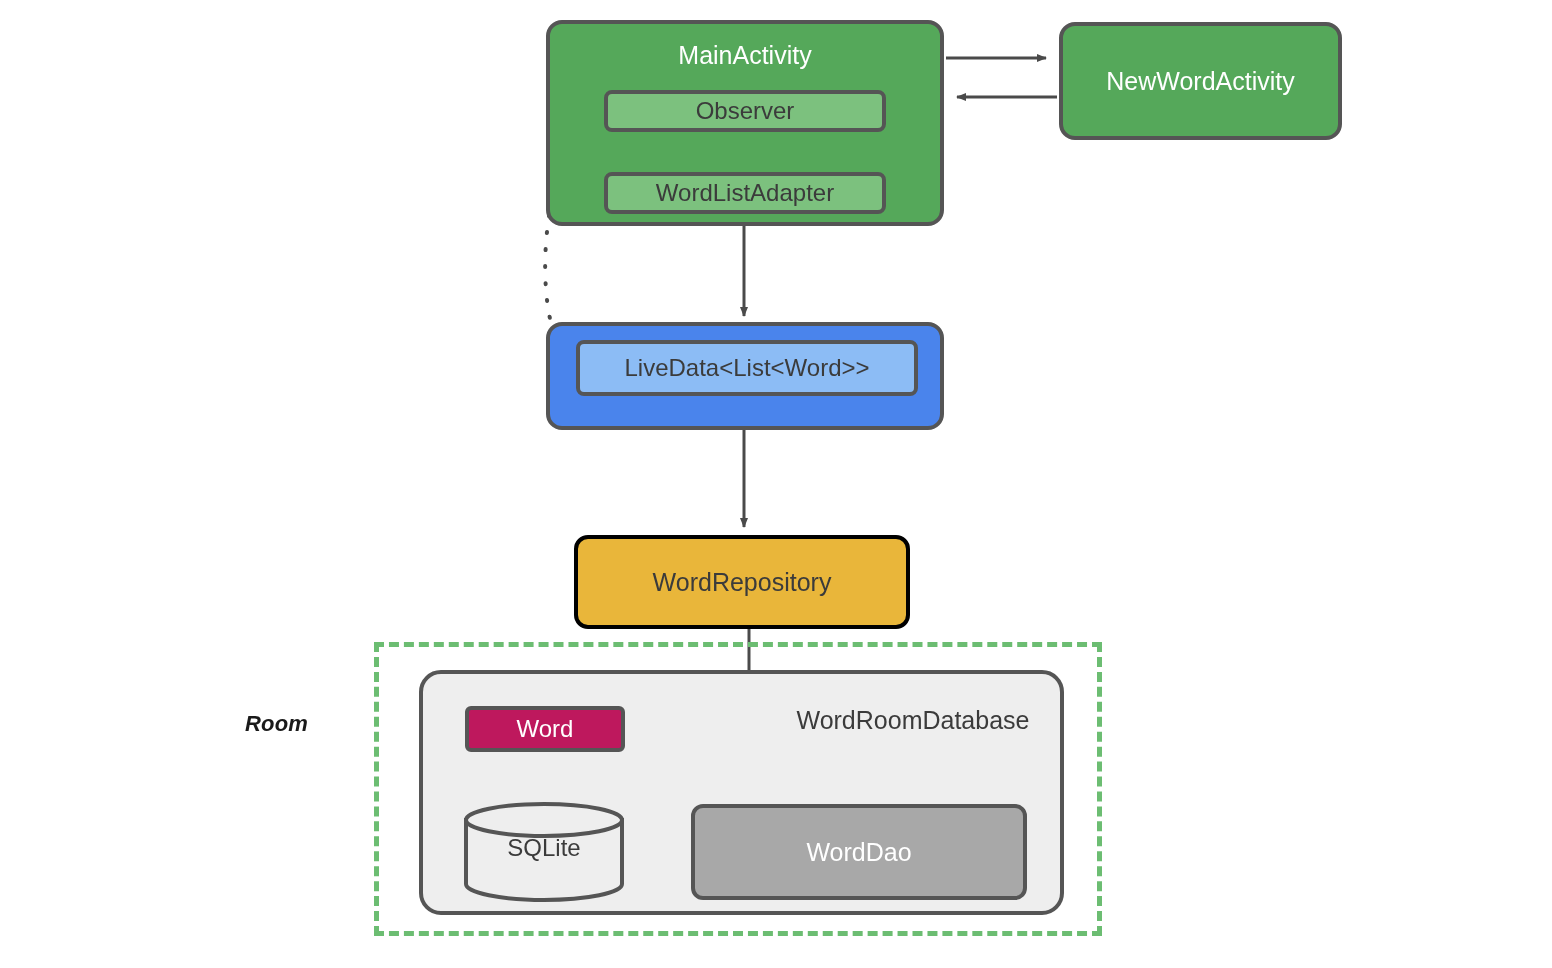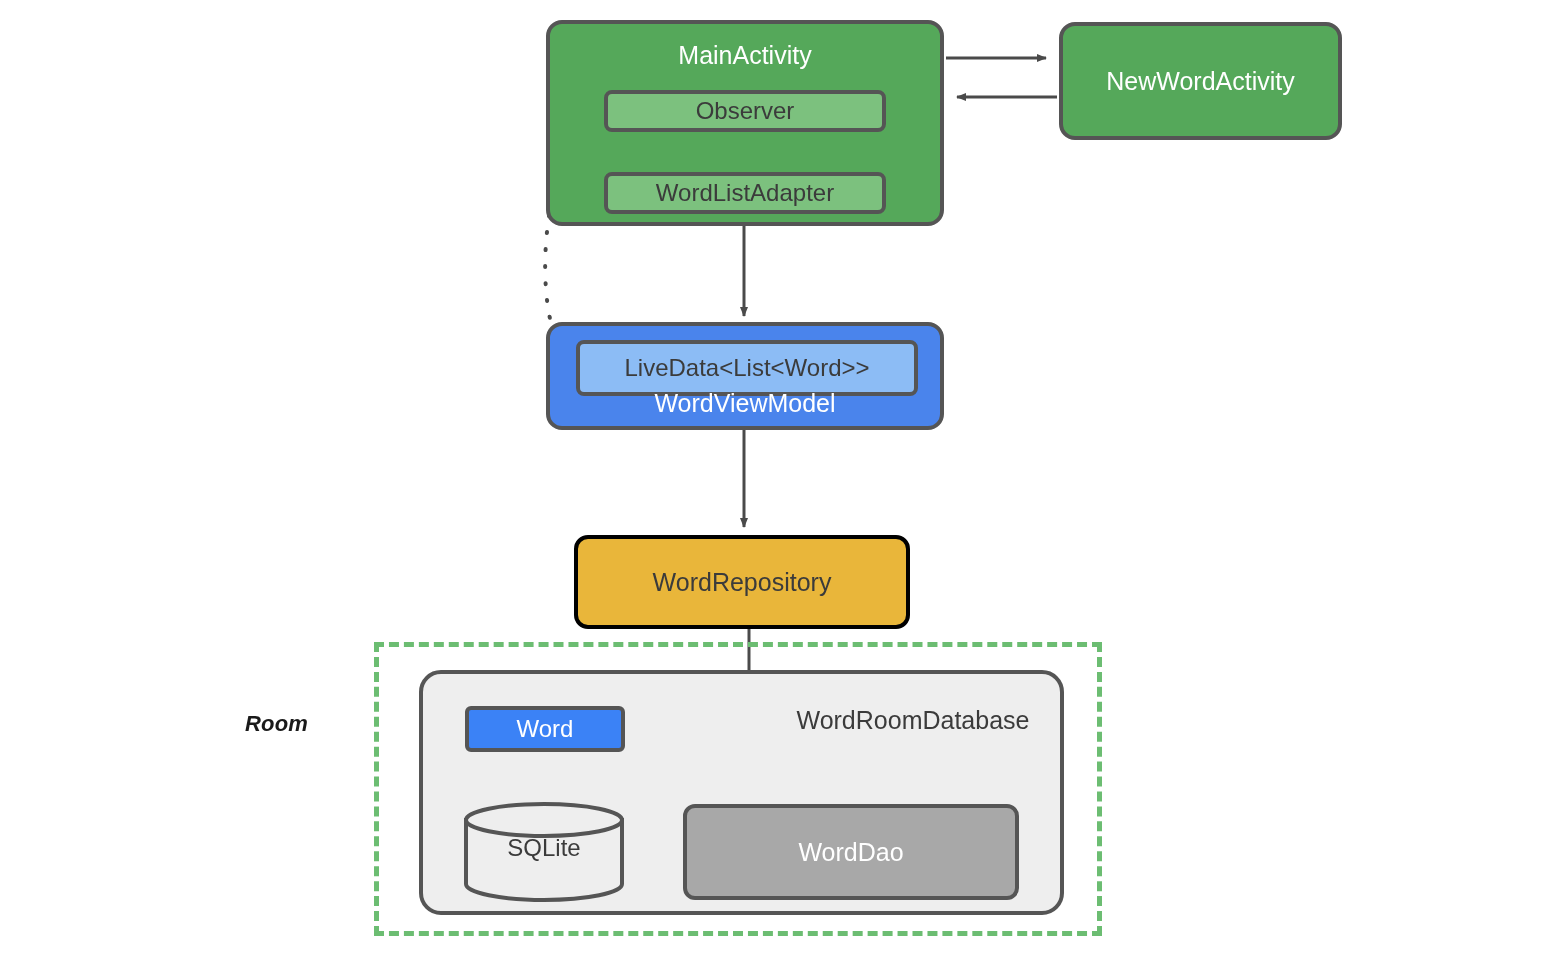--- a/index.html
+++ b/index.html
@@ -171,33 +171,33 @@
     text-align: center;
     color: #3b3b3b;
     font-size: 25px;
   }
   #word-box {
     position: absolute;
     left: 42px;
     top: 32px;
     width: 160px;
     height: 46px;
-    background: #3b82f6;
+    background: #be185d;
     border: 4px solid #555555;
     border-radius: 6px;
     display: flex;
     align-items: center;
     justify-content: center;
     color: #ffffff;
     font-size: 24px;
     box-sizing: border-box;
   }
   #word-dao-box {
     position: absolute;
-    left: 260px;
+    left: 268px;
     top: 130px;
     width: 336px;
     height: 96px;
     background: #a8a8a8;
     border: 4px solid #555555;
     border-radius: 12px;
     display: flex;
     align-items: center;
     justify-content: center;
     color: #ffffff;
@@ -296,21 +296,20 @@
   </div>
 
   <div class="node" id="new-word-activity">
     <span>NewWordActivity</span>
   </div>
 
   <div class="node" id="word-view-model">
     <div id="live-data-box">
       <span>LiveData&lt;List&lt;Word&gt;&gt;</span>
     </div>
-    <div id="word-view-model-label">WordViewModel</div>
   </div>
 
   <div class="node" id="word-repository">
     <span>WordRepository</span>
   </div>
 
   <div id="room-area"></div>
   <div id="room-label">Room</div>
 
   <div class="node" id="word-room-database">

